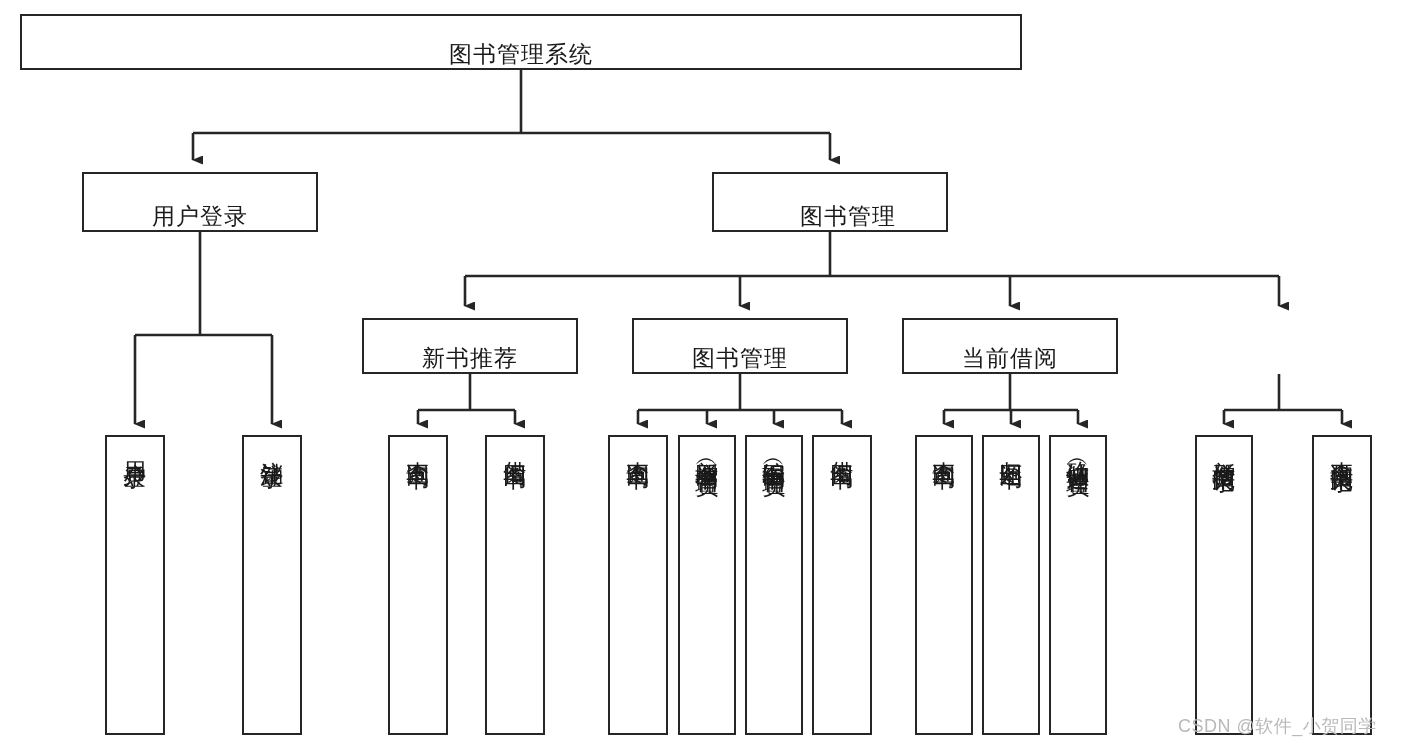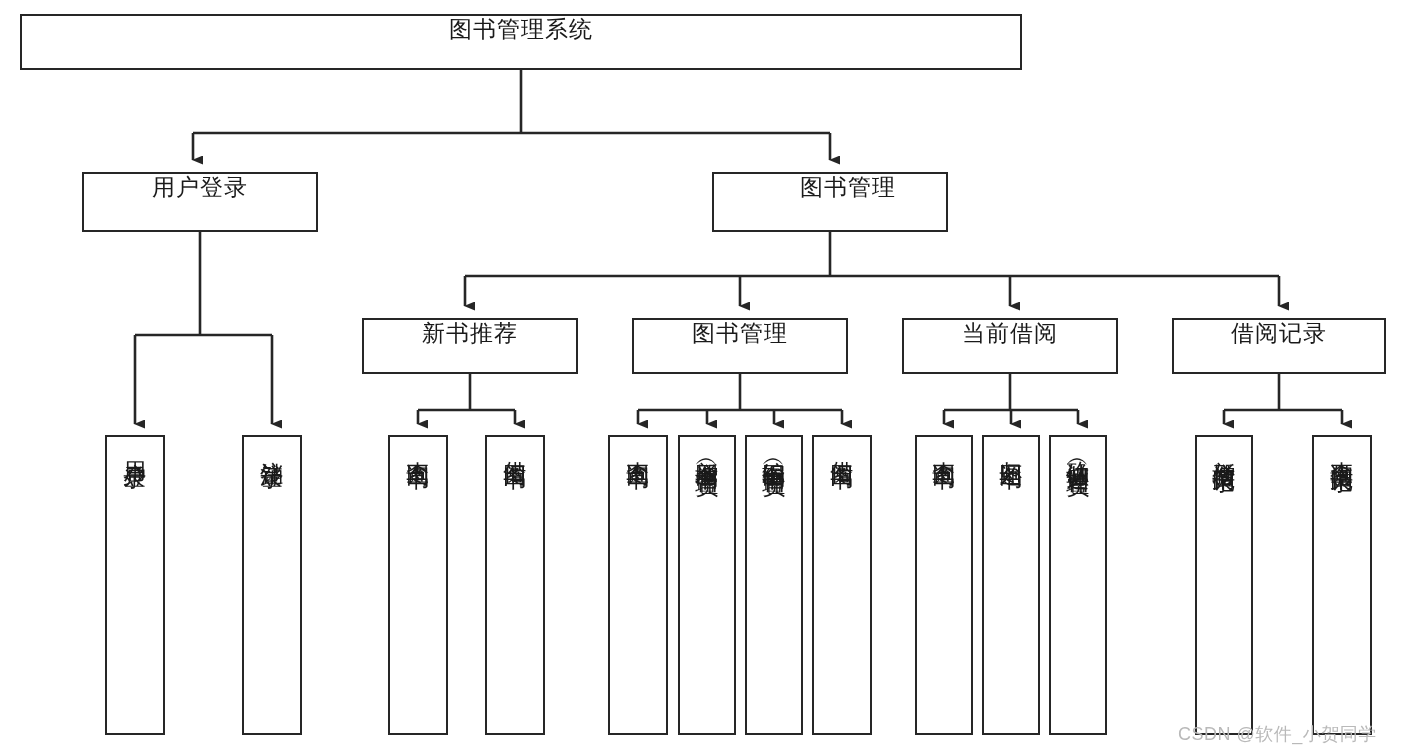--- a/index.html
+++ b/index.html
@@ -26,21 +26,21 @@
     width: 1405px;
     height: 747px;
     pointer-events: none;
   }
   .node {
     position: absolute;
     box-sizing: border-box;
     border: 2px solid #262626;
     background: #ffffff;
     display: flex;
-    align-items: flex-start;
+    align-items: flex-end;
     justify-content: center;
     color: #1a1a1a;
   }
   .node-label {
     color: #1a1a1a;
     line-height: 1.18;
     letter-spacing: 1px;
   }
   .node-h .node-label {
     font-size: 23px;
@@ -64,21 +64,20 @@
   }
   .watermark {
     position: absolute;
     left: 1178px;
     top: 714px;
     font-size: 18px;
     color: #b9b9b9;
     white-space: nowrap;
     letter-spacing: 0.5px;
     font-family: "Liberation Sans", "DejaVu Sans", sans-serif;
-    margin-top: 8px;
   }
 </style>
 </head>
 <body>
 
 <div id="diagram-root">
 
   <svg id="connector-layer" viewBox="0 0 1405 747" xmlns="http://www.w3.org/2000/svg">
     <defs>
       <marker id="arrowhead" markerWidth="9" markerHeight="11" refX="4.5" refY="10" orient="auto" markerUnits="userSpaceOnUse">
@@ -154,23 +153,20 @@
 
   <div class="node node-h" style="left:362px; top:318px; width:216px; height:56px;">
     <span class="node-label">新书推荐</span>
   </div>
   <div class="node node-h" style="left:632px; top:318px; width:216px; height:56px;">
     <span class="node-label">图书管理</span>
   </div>
   <div class="node node-h" style="left:902px; top:318px; width:216px; height:56px;">
     <span class="node-label">当前借阅</span>
   </div>
-  <div class="node node-h" style="left:1172px; top:318px; width:214px; height:56px;">
-    <span class="node-label">借阅记录</span>
-  </div>
 
   <div class="node node-v" style="left:105px; top:435px; width:60px; height:300px;">
     <span class="node-label">用户登录</span>
   </div>
   <div class="node node-v" style="left:242px; top:435px; width:60px; height:300px;">
     <span class="node-label">注销登录</span>
   </div>
 
   <div class="node node-v" style="left:388px; top:435px; width:60px; height:300px;">
     <span class="node-label">查询图书</span>

